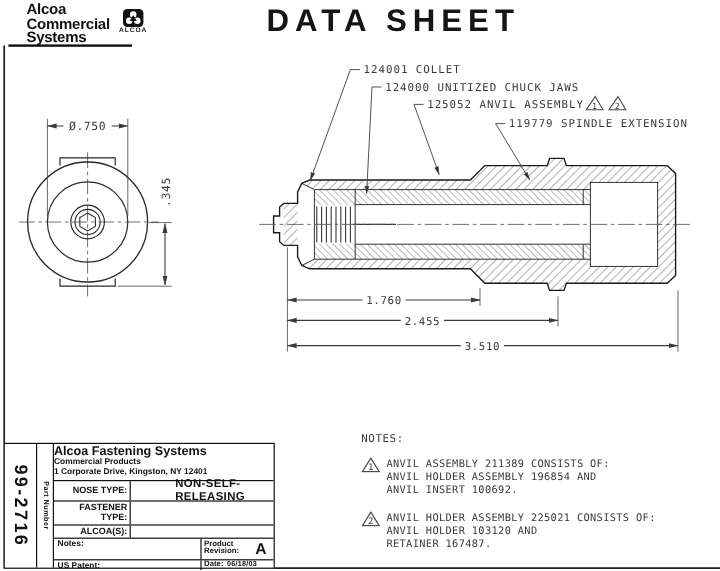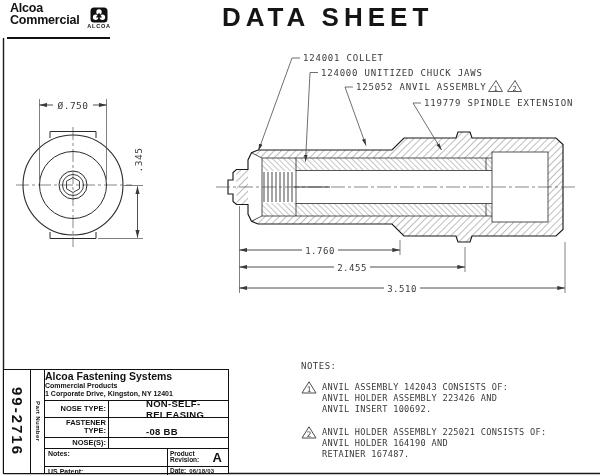--- a/index.html
+++ b/index.html
@@ -2,21 +2,21 @@
 <html><head>
 <meta charset="utf-8">
 <style>
   html,body{margin:0;padding:0;background:#e8e8e8;}
   .sheet{
     position:relative;width:600px;height:476px;background:#ffffff;
     overflow:hidden;font-family:"Liberation Sans",sans-serif;color:#111;
   }
   .sheet svg.linework{position:absolute;left:0;top:0;}
   
-  .logo{position:absolute;left:10px;top:3px;width:110px;}
+  .logo{position:absolute;left:22px;top:3px;width:110px;}
   .logo-text{font-weight:bold;font-size:12.5px;line-height:0.92;letter-spacing:-0.2px;color:#111;}
   .logo-badge{position:absolute;left:72px;top:4px;width:34px;text-align:center;}
   .logo-badge .mark{display:block;margin:0 auto;}
   .logo-badge .mark-label{font-weight:bold;font-size:5.5px;letter-spacing:0.8px;margin-top:0px;}
   .logo-rule{position:absolute;left:7px;top:37px;width:103px;height:2.4px;background:#111;}
   
   .sheet-title{
     position:absolute;left:222px;top:2px;
     font-family:Liberation Sans, sans-serif;font-size:26px;font-weight:bold;
     letter-spacing:5px;color:#151515;white-space:nowrap;
@@ -40,21 +40,21 @@
   .tb-main{flex:1;display:flex;flex-direction:column;}
   .tb-header{border-bottom:1.6px solid #111;padding:1px 0 2px 0;}
   .tb-company{font-weight:bold;font-size:10.5px;line-height:1.05;}
   .tb-division{font-weight:bold;font-size:7px;line-height:1.15;}
   .tb-address{font-weight:bold;font-size:7px;line-height:1.15;}
   .tb-row{display:flex;border-bottom:1.6px solid #111;align-items:stretch;}
   .tb-label{flex:0 0 64px;border-right:1.6px solid #111;display:flex;align-items:center;justify-content:flex-end;
     text-align:right;font-weight:bold;font-size:7.5px;line-height:1.1;padding:1px 2px 1px 1px;box-sizing:border-box;}
   .tb-value{flex:1;display:flex;align-items:center;font-weight:bold;font-size:9.5px;letter-spacing:0.3px;padding-left:5px;margin-left:32px;}
   .tb-row-nose{height:16px;}
-  .tb-row-fastener{height:19px;align-items:flex-end;}
+  .tb-row-fastener{height:19px;}
   .tb-row-tools{height:16px;}
   .tb-row-notes{display:flex;border-bottom:1.6px solid #111;flex:1;}
   .tb-notes-cell{flex:1;font-weight:bold;font-size:7px;padding:1px 0 0 3px;}
   .tb-rev-cell{flex:0 0 61px;border-left:1.6px solid #111;display:flex;align-items:center;padding:1px 2px;box-sizing:border-box;}
   .tb-rev-label{font-weight:bold;font-size:6.5px;line-height:1.05;flex:1;}
   .tb-rev-value{font-weight:bold;font-size:13px;padding-right:4px;}
   .tb-row-patent{display:flex;height:13px;}
   .tb-patent-cell{flex:1;font-weight:bold;font-size:7px;padding:1px 0 0 3px;}
   .tb-date-cell{flex:0 0 61px;border-left:1.6px solid #111;display:flex;align-items:center;padding:0 2px;box-sizing:border-box;}
   .tb-date-label{font-weight:bold;font-size:6.5px;margin-right:3px;}
@@ -218,20 +218,21 @@
       <text class="cad" x="320" y="253.5" font-size="9" text-anchor="middle" letter-spacing="0.5">1.760</text>
       <text class="cad" x="352" y="270.5" font-size="9" text-anchor="middle" letter-spacing="0.5">2.455</text>
       <text class="cad" x="402" y="291.5" font-size="9" text-anchor="middle" letter-spacing="0.5">3.510</text>
     </g>
   </svg>
 
   <div class="logo">
     <div class="logo-text">
       <div>Alcoa</div>
       <div>Commercial</div>
+      <div>Systems</div>
     </div>
     <div class="logo-badge">
       <svg class="mark" width="18" height="16" viewBox="0 0 18 16">
         <rect x="0.5" y="0.5" width="17" height="15" rx="3.5" fill="#111"></rect>
         <circle cx="9" cy="5" r="2.7" fill="#fff"></circle>
         <circle cx="5.6" cy="10.2" r="2.7" fill="#fff"></circle>
         <circle cx="12.4" cy="10.2" r="2.7" fill="#fff"></circle>
         <path d="M9,5.4 L12,10.4 L6,10.4 Z" fill="#111"></path>
       </svg>
       <div class="mark-label">ALCOA</div>
@@ -243,34 +244,34 @@
 
   <div class="notes">
     <div class="notes-heading">NOTES:</div>
 
     <div class="note-item">
       <svg class="note-flag" width="16" height="13" viewBox="0 0 16 13">
         <path d="M8,0.8 L15,12 L1,12 Z" fill="none" stroke="#4a4a4a" stroke-width="1"></path>
         <text x="8" y="11" font-size="7.5" text-anchor="middle" fill="#3a3a3a" font-family="DejaVu Sans Mono, monospace">1</text>
       </svg>
       <div class="note-lines">
-        <div>ANVIL ASSEMBLY 142043 CONSISTS OF:</div>
-        <div>ANVIL HOLDER ASSEMBLY 223426 AND</div>
+        <div>ANVIL ASSEMBLY 211389 CONSISTS OF:</div>
+        <div>ANVIL HOLDER ASSEMBLY 196854 AND</div>
         <div>ANVIL INSERT 100692.</div>
       </div>
     </div>
 
     <div class="note-item">
       <svg class="note-flag" width="16" height="13" viewBox="0 0 16 13">
         <path d="M8,0.8 L15,12 L1,12 Z" fill="none" stroke="#4a4a4a" stroke-width="1"></path>
         <text x="8" y="11" font-size="7.5" text-anchor="middle" fill="#3a3a3a" font-family="DejaVu Sans Mono, monospace">2</text>
       </svg>
       <div class="note-lines">
         <div>ANVIL HOLDER ASSEMBLY 225021 CONSISTS OF:</div>
-        <div>ANVIL HOLDER 164190 AND</div>
+        <div>ANVIL HOLDER 103120 AND</div>
         <div>RETAINER 167487.</div>
       </div>
     </div>
   </div>
 
   <div class="tblock">
     <div class="tb-col-partnum">
       <div class="tb-partnum">99-2716</div>
     </div>
     <div class="tb-col-pnlabel">
@@ -281,24 +282,23 @@
         <div class="tb-company">Alcoa Fastening Systems</div>
         <div class="tb-division">Commercial Products</div>
         <div class="tb-address">1 Corporate Drive, Kingston, NY 12401</div>
       </div>
       <div class="tb-row tb-row-nose">
         <div class="tb-label">NOSE TYPE:</div>
         <div class="tb-value">NON-SELF-RELEASING</div>
       </div>
       <div class="tb-row tb-row-fastener">
         <div class="tb-label">FASTENER TYPE:</div>
-        <div class="tb-value">-08 BB</div>
       </div>
       <div class="tb-row tb-row-tools">
-        <div class="tb-label">NOSE(S):</div>
+        <div class="tb-label">ALCOA(S):</div>
       </div>
       <div class="tb-row-notes">
         <div class="tb-notes-cell">Notes:</div>
         <div class="tb-rev-cell">
           <div class="tb-rev-label">Product Revision:</div>
           <div class="tb-rev-value">A</div>
         </div>
       </div>
       <div class="tb-row-patent">
         <div class="tb-patent-cell">US Patent:</div>

